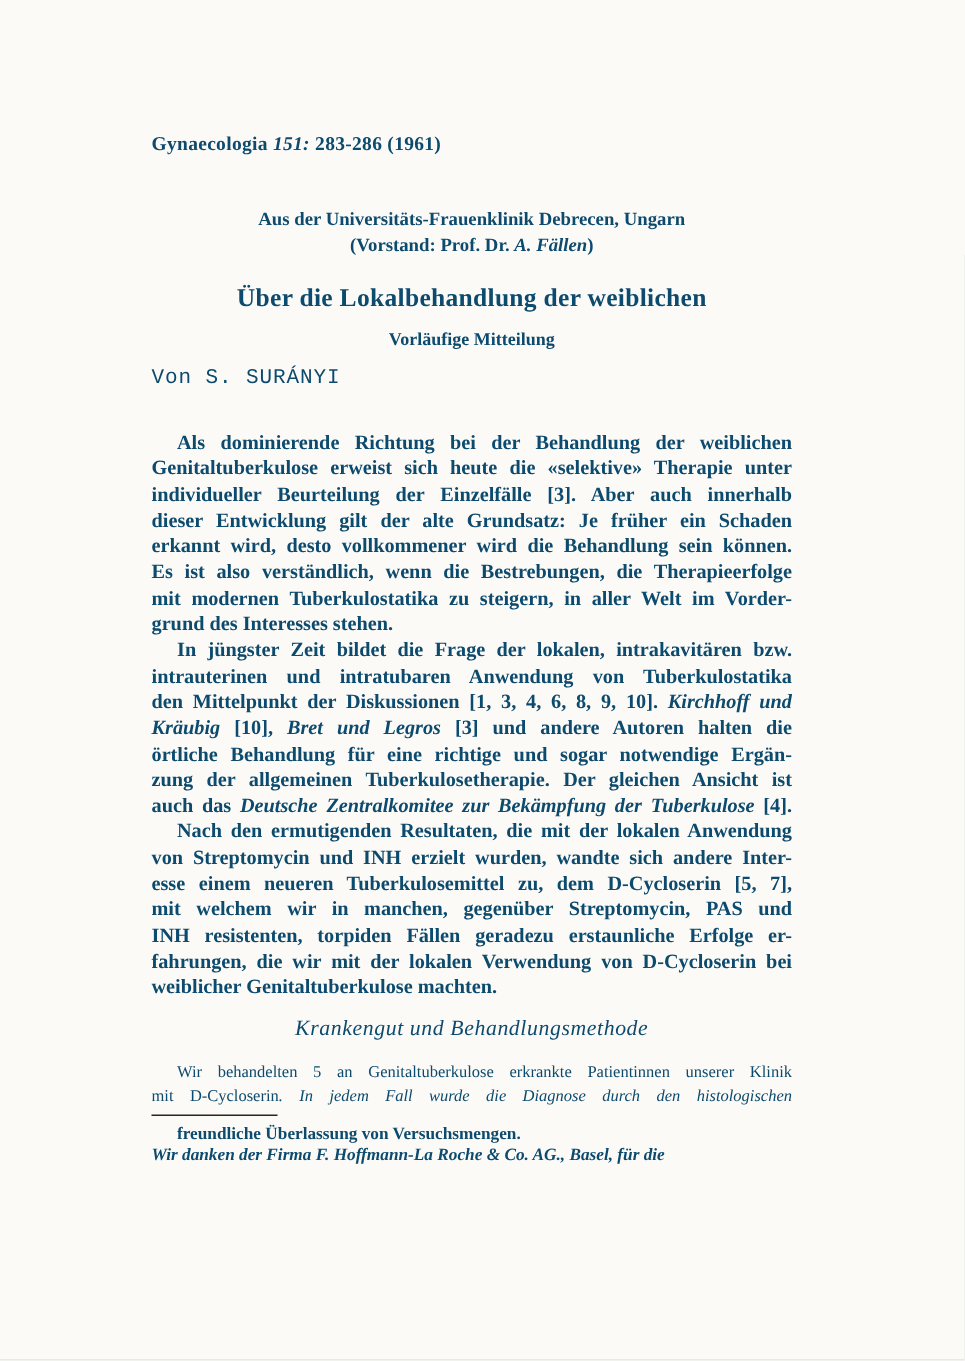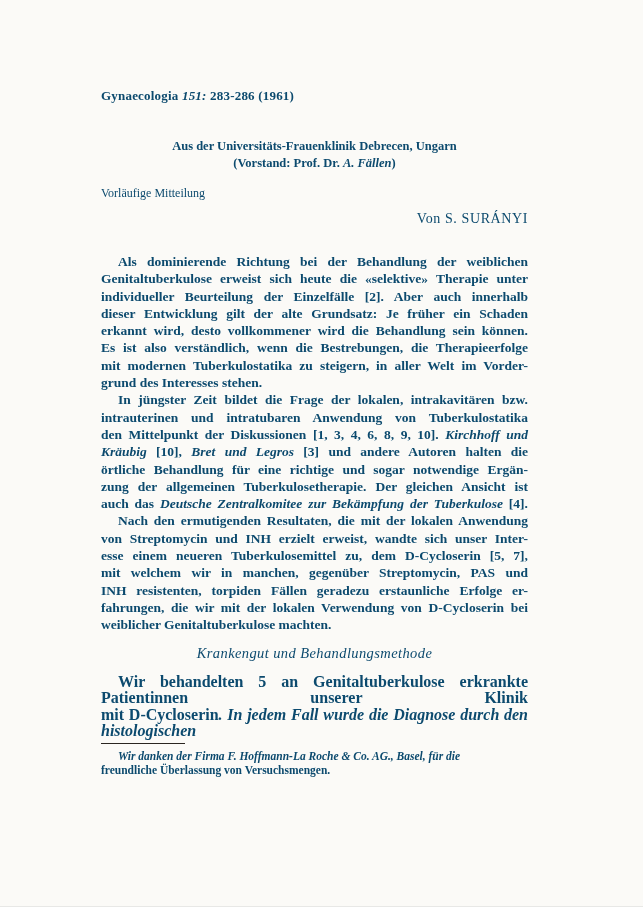--- a/index.html
+++ b/index.html
@@ -10,32 +10,32 @@
     background:#fbfaf7;
     color:#0c4a6e;
     font-family:"Liberation Serif", serif;
     overflow:hidden;
   }
   .content { position:absolute; left:101px; top:0; width:427px; }
 
   .journal   { margin-top:88px; font-size:13px; font-weight:bold; letter-spacing:0.2px; }
   .affil     { margin-top:34px; text-align:center; font-size:12.5px; font-weight:bold; line-height:17px; }
   .title     { margin-top:14px; text-align:center; font-size:17px; font-weight:bold; line-height:25px; letter-spacing:0.2px; }
-  .subtitle  { margin-top:8px;  text-align:left; font-size:12px; font-weight:normal; }
-  .byline    { margin-top:10px; text-align:right; font-size:14px; letter-spacing:0.6px; }
+  .subtitle  { margin-top:8px;  text-align:center; font-size:12px; font-weight:bold; }
+  .byline    { margin-top:10px; text-align:left; font-size:14px; letter-spacing:0.6px;font-family:Liberation Mono, monospace; }
 
   .bodytext  { margin-top:26px; font-size:13.5px; font-weight:bold; line-height:17.3px; }
   .para .line       { text-align:justify; text-align-last:justify; }
   .para .line.last  { text-align-last:left; }
   .para.justify-all .line.last { text-align-last:justify; }
   .para .line:first-child { text-indent:17px; }
 
   .section-heading { margin-top:11px; text-align:center; font-size:14.5px; font-weight:normal; font-style:italic; letter-spacing:0.4px; }
 
-  .methods   { margin-top:12px; font-size:16px; font-weight:bold; line-height:16.5px; }
+  .methods   { margin-top:12px; font-size:11px; font-weight:normal; line-height:16.5px; }
   .footnote-rule { margin-top:3px; width:84px; height:0; border-top:1.2px solid #2a2520; }
   .footnote  { margin-top:5px; font-size:11.5px; font-weight:bold; line-height:14px; }
   .footnote .line:first-child { text-indent:17px; }
 
   .line i { font-style:italic; }
 </style>
 </head>
 <body>
 
 <div class="page">
@@ -44,65 +44,66 @@
     <div class="journal">
         <div class="line last"><span>Gynaecologia </span><i>151:</i><span> 283-286 (1961)</span></div>
       </div>
 
     <div class="affil">
         <div class="line"><span>Aus der Universitäts-Frauenklinik Debrecen, Ungarn</span></div>
         <div class="line last"><span>(Vorstand: Prof. Dr. </span><i>A. Fällen</i><span>)</span></div>
       </div>
 
     <div class="title">
+        <div class="line"><span>Über die Lokalbehandlung der weiblichen</span></div>
       </div>
 
     <div class="subtitle">Vorläufige Mitteilung</div>
 
     <div class="byline">Von S. SURÁNYI</div>
 
     <div class="bodytext">
       <div class="para">
           <div class="line"><span>Als dominierende Richtung bei der Behandlung der weiblichen</span></div>
           <div class="line"><span>Genitaltuberkulose erweist sich heute die «selektive» Therapie unter</span></div>
-          <div class="line"><span>individueller Beurteilung der Einzelfälle [2]. Aber auch innerhalb</span></div>
+          <div class="line"><span>individueller Beurteilung der Einzelfälle [3]. Aber auch innerhalb</span></div>
           <div class="line"><span>dieser Entwicklung gilt der alte Grundsatz: Je früher ein Schaden</span></div>
           <div class="line"><span>erkannt wird, desto vollkommener wird die Behandlung sein können.</span></div>
           <div class="line"><span>Es ist also verständlich, wenn die Bestrebungen, die Therapieerfolge</span></div>
           <div class="line"><span>mit modernen Tuberkulostatika zu steigern, in aller Welt im Vorder-</span></div>
           <div class="line last"><span>grund des Interesses stehen.</span></div>
         </div>
       <div class="para justify-all">
           <div class="line"><span>In jüngster Zeit bildet die Frage der lokalen, intrakavitären bzw.</span></div>
           <div class="line"><span>intrauterinen und intratubaren Anwendung von Tuberkulostatika</span></div>
           <div class="line"><span>den Mittelpunkt der Diskussionen [1, 3, 4, 6, 8, 9, 10]. </span><i>Kirchhoff und</i></div>
           <div class="line"><i>Kräubig</i><span> [10], </span><i>Bret und Legros</i><span> [3] und andere Autoren halten die</span></div>
           <div class="line"><span>örtliche Behandlung für eine richtige und sogar notwendige Ergän-</span></div>
           <div class="line"><span>zung der allgemeinen Tuberkulosetherapie. Der gleichen Ansicht ist</span></div>
           <div class="line last"><span>auch das </span><i>Deutsche Zentralkomitee zur Bekämpfung der Tuberkulose</i><span> [4].</span></div>
         </div>
       <div class="para">
           <div class="line"><span>Nach den ermutigenden Resultaten, die mit der lokalen Anwendung</span></div>
-          <div class="line"><span>von Streptomycin und INH erzielt erweist, wandte sich unser Inter-</span></div>
+          <div class="line"><span>von Streptomycin und INH erzielt wurden, wandte sich andere Inter-</span></div>
           <div class="line"><span>esse einem neueren Tuberkulosemittel zu, dem D-Cycloserin [5, 7],</span></div>
           <div class="line"><span>mit welchem wir in manchen, gegenüber Streptomycin, PAS und</span></div>
           <div class="line"><span>INH resistenten, torpiden Fällen geradezu erstaunliche Erfolge er-</span></div>
           <div class="line"><span>fahrungen, die wir mit der lokalen Verwendung von D-Cycloserin bei</span></div>
           <div class="line last"><span>weiblicher Genitaltuberkulose machten.</span></div>
         </div>
     </div>
 
     <div class="section-heading">Krankengut und Behandlungsmethode</div>
 
     <div class="methods para justify-all">
         <div class="line"><span>Wir behandelten 5 an Genitaltuberkulose erkrankte Patientinnen unserer Klinik</span></div>
         <div class="line last"><span>mit D-Cycloserin</span><i>. In jedem Fall wurde die Diagnose durch den histologischen</i></div>
       </div>
 
     <div class="footnote-rule"></div>
 
     <div class="footnote">
+        <div class="line last"><span>freundliche Überlassung von Versuchsmengen.</span></div>
         <div class="line"><i> Wir danken der Firma F. Hoffmann-La Roche &amp; Co. AG., Basel, für die</i></div>
-        <div class="line last"><span>freundliche Überlassung von Versuchsmengen.</span></div>
       </div>
 
   </div>
 </div>
 
 </body></html>

